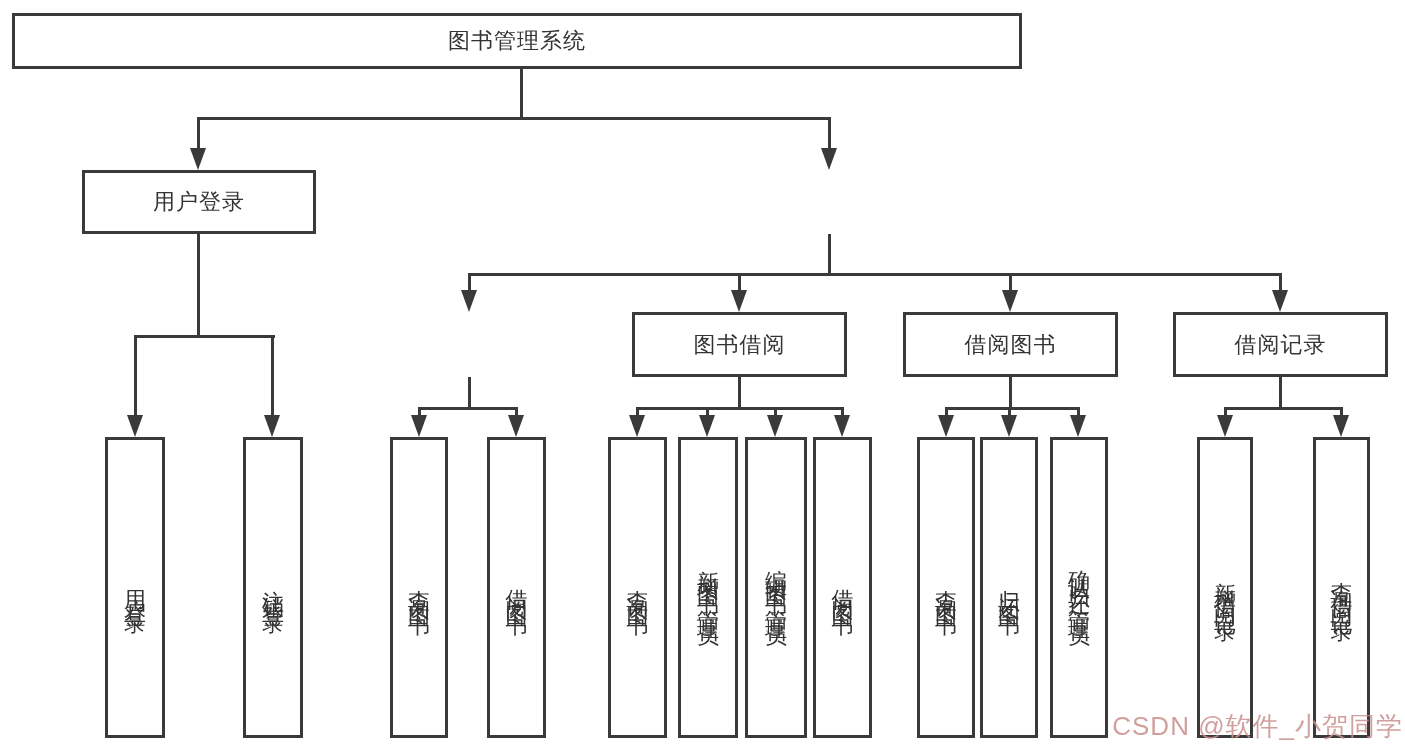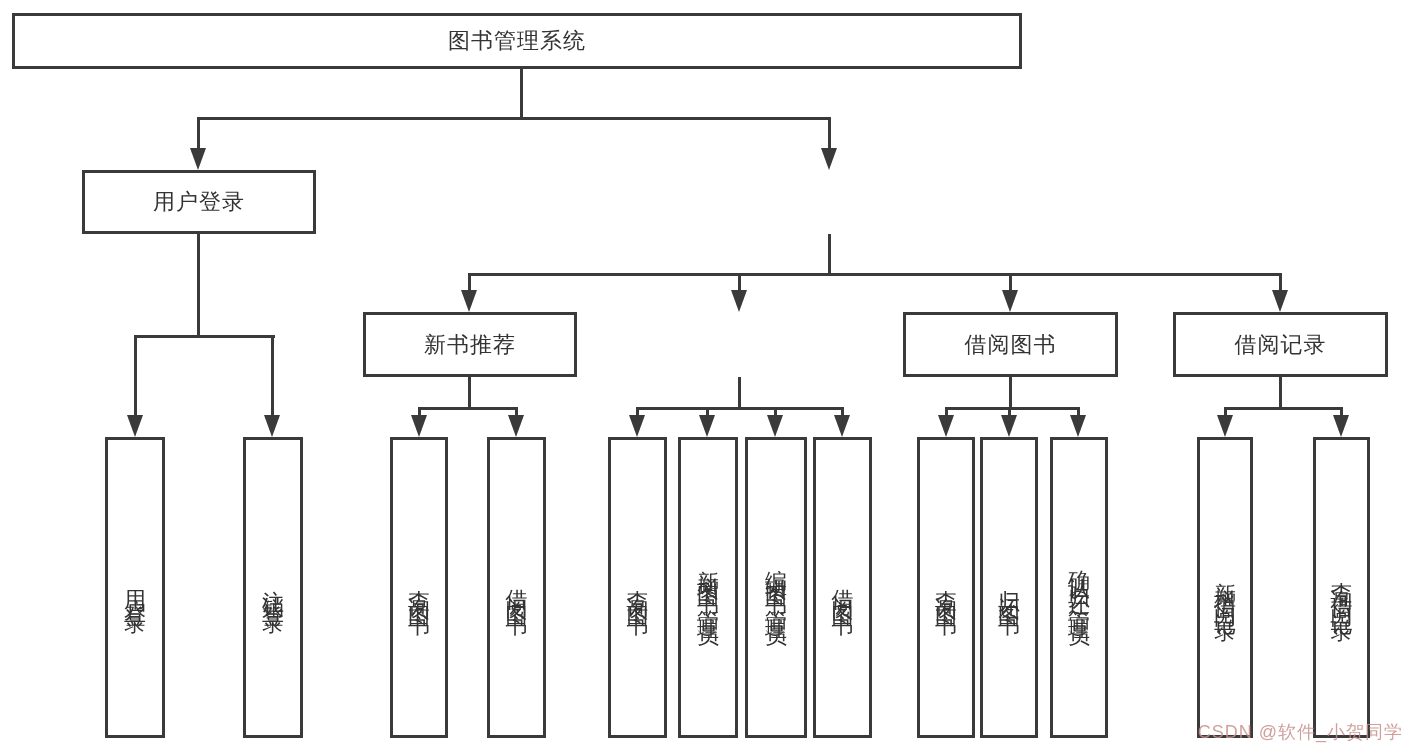--- a/index.html
+++ b/index.html
@@ -30,21 +30,21 @@
     white-space:nowrap;
   }
   .hl{position:absolute;height:3px;background:var(--line);}
   .vl{position:absolute;width:3px;background:var(--line);}
   .arr{
     position:absolute;width:0;height:0;
     border-left:8px solid transparent;border-right:8px solid transparent;
     border-top:22px solid var(--line);
   }
   #watermark{
-    position:absolute;right:2px;bottom:3px;font-size:18px;color:var(--wm);
+    position:absolute;right:2px;bottom:3px;font-size:26px;color:var(--wm);
     opacity:.85;letter-spacing:1px;z-index:5;white-space:nowrap;
   }
 </style>
 </head>
 <body>
 
 <div id="canvas">
 
   <div class="box" style="left:12px;top:13px;width:1010px;height:56px;">
     <span>图书管理系统</span>
@@ -72,22 +72,22 @@
   <div class="hl" style="left:469px;top:273px;width:813px;"></div>
   <div class="vl" style="left:468px;top:273px;height:19px;"></div>
   <div class="arr" style="left:461px;top:290px;"></div>
   <div class="vl" style="left:738px;top:273px;height:19px;"></div>
   <div class="arr" style="left:731px;top:290px;"></div>
   <div class="vl" style="left:1009px;top:273px;height:19px;"></div>
   <div class="arr" style="left:1002px;top:290px;"></div>
   <div class="vl" style="left:1279px;top:273px;height:19px;"></div>
   <div class="arr" style="left:1272px;top:290px;"></div>
 
-  <div class="box" style="left:363px;top:312px;width:214px;height:65px;">
-    <span>新书推荐</span>
+  <div class="box" style="left:632px;top:312px;width:215px;height:65px;">
+    <span>图书借阅</span>
   </div>
   <div class="box" style="left:903px;top:312px;width:215px;height:65px;">
     <span>借阅图书</span>
   </div>
   <div class="box" style="left:1173px;top:312px;width:215px;height:65px;">
     <span>借阅记录</span>
   </div>
 
   <div class="vl" style="left:468px;top:377px;height:32px;"></div>
   <div class="hl" style="left:418px;top:407px;width:100px;"></div>

